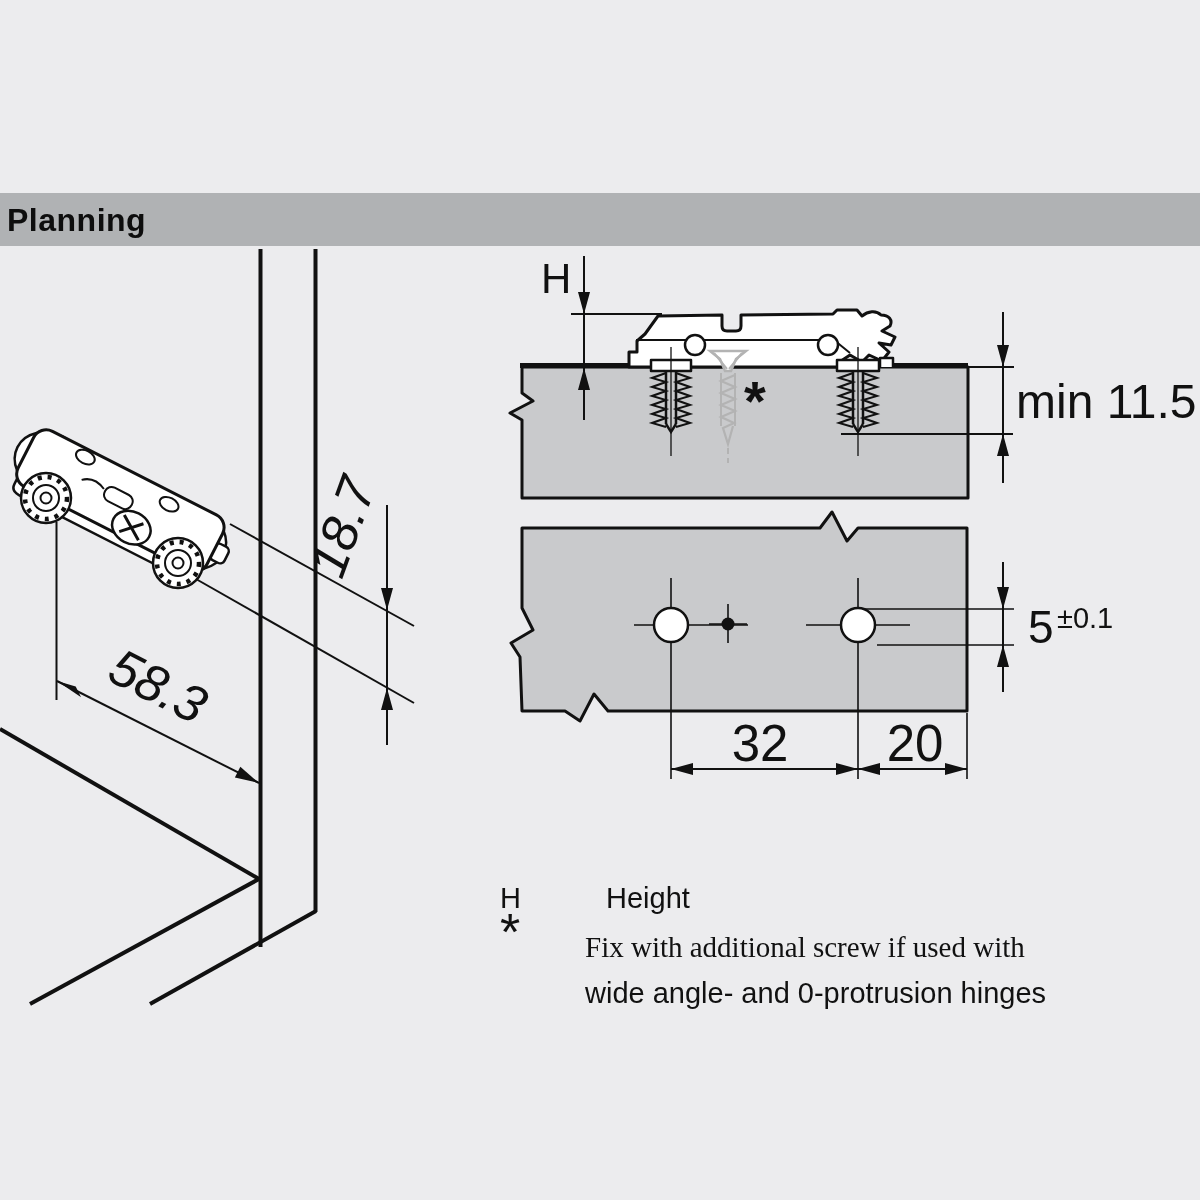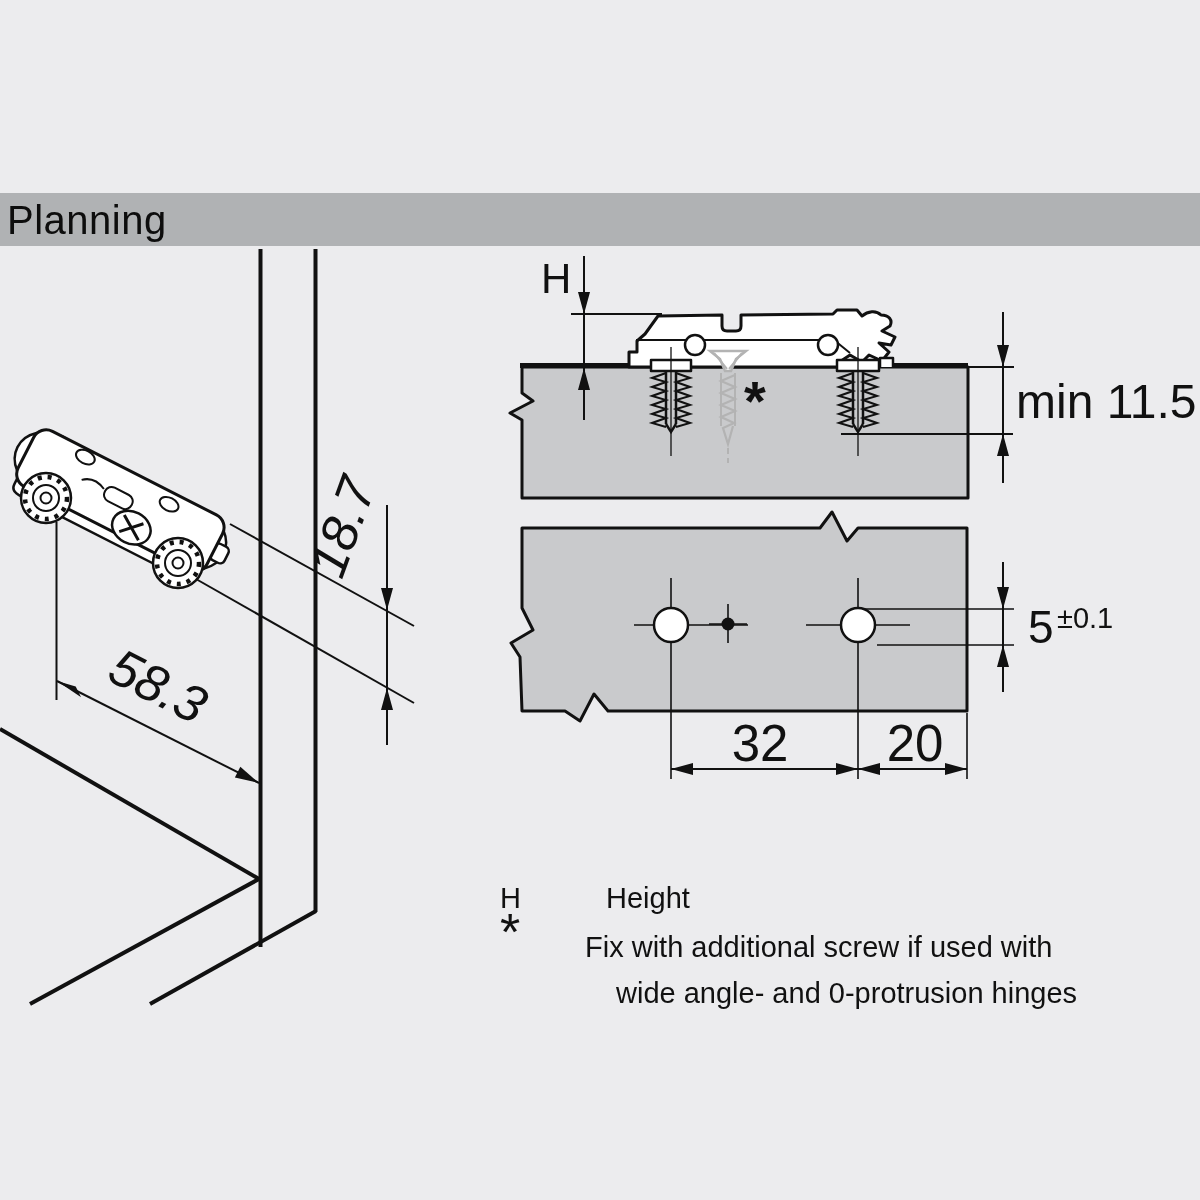--- a/index.html
+++ b/index.html
@@ -8,21 +8,21 @@
     background:#ececee;
     font-family:"Liberation Sans","DejaVu Sans",sans-serif;
     color:#111;
   }
   .page{position:absolute;inset:0;}
   .header-bar{
     position:absolute;left:0;top:193px;width:1200px;height:53px;
     background:#b0b2b4;display:flex;align-items:center;
   }
   .header-bar .title{
-    font-size:40px;font-weight:normal;color:#0d0d0d;
+    font-size:32px;font-weight:bold;color:#0d0d0d;
     padding-left:7px;letter-spacing:0.5px;line-height:1;
   }
   svg.drawing{position:absolute;left:0;top:0;}
   .legend{position:absolute;left:0;top:0;width:1200px;height:1200px;pointer-events:none;}
   .legend .cell{position:absolute;font-size:29px;line-height:1.15;color:#111;white-space:nowrap;}
   .legend .sym-ast{font-size:52px;}
   svg text{font-family:"Liberation Sans","DejaVu Sans",sans-serif;fill:#111;}
   svg .dimtext-italic{font-style:italic;}
 </style>
 </head>
@@ -191,17 +191,17 @@
       </g>
       <text x="760" y="761" font-size="51" text-anchor="middle">32</text>
       <text x="915" y="761" font-size="51" text-anchor="middle">20</text>
     </g>
   </svg>
 
   <div class="legend">
     <div class="cell" style="left:500px;top:882px;">H</div>
     <div class="cell" style="left:606px;top:882px;">Height</div>
     <div class="cell sym-ast" style="left:500px;top:903px;">*</div>
-    <div class="cell" style="left:585px;top:931px;">Fix with additional screw if used with</div>
-    <div class="cell" style="left:616px;top:977px;">wide angle- and 0-protrusion hinges</div>
+    <div class="cell" style="left:585px;top:931px;font-family:Liberation Serif, serif;">Fix with additional screw if used with</div>
+    <div class="cell" style="left:585px;top:977px;">wide angle- and 0-protrusion hinges</div>
   </div>
 
 </div>
 
 </body></html>

